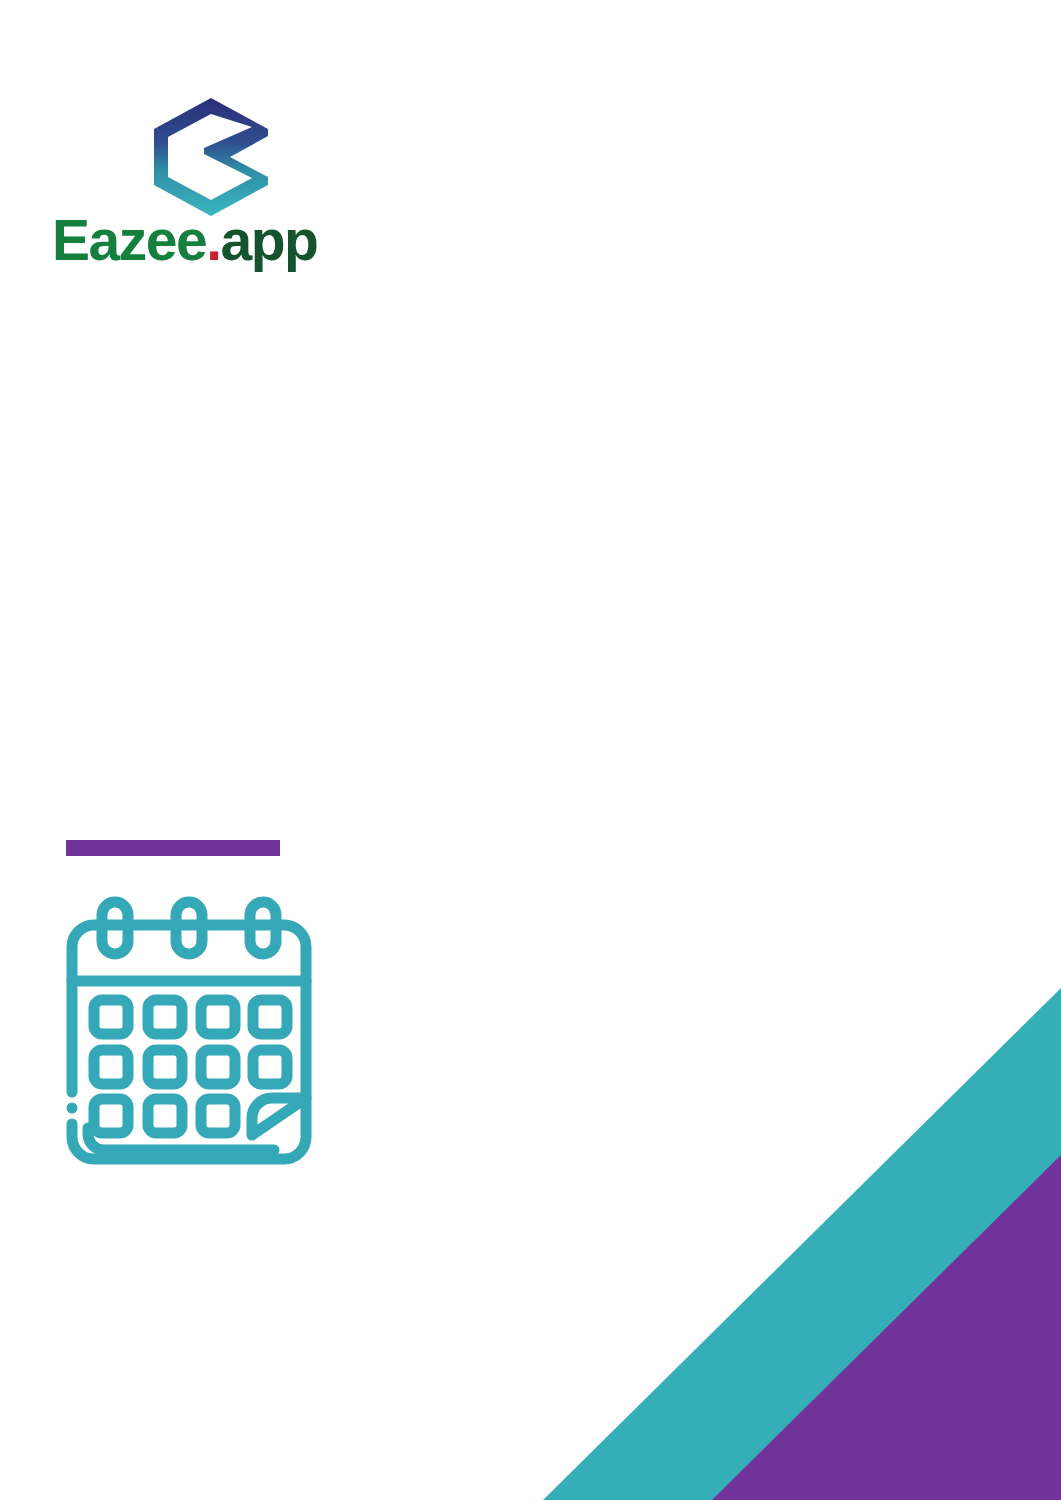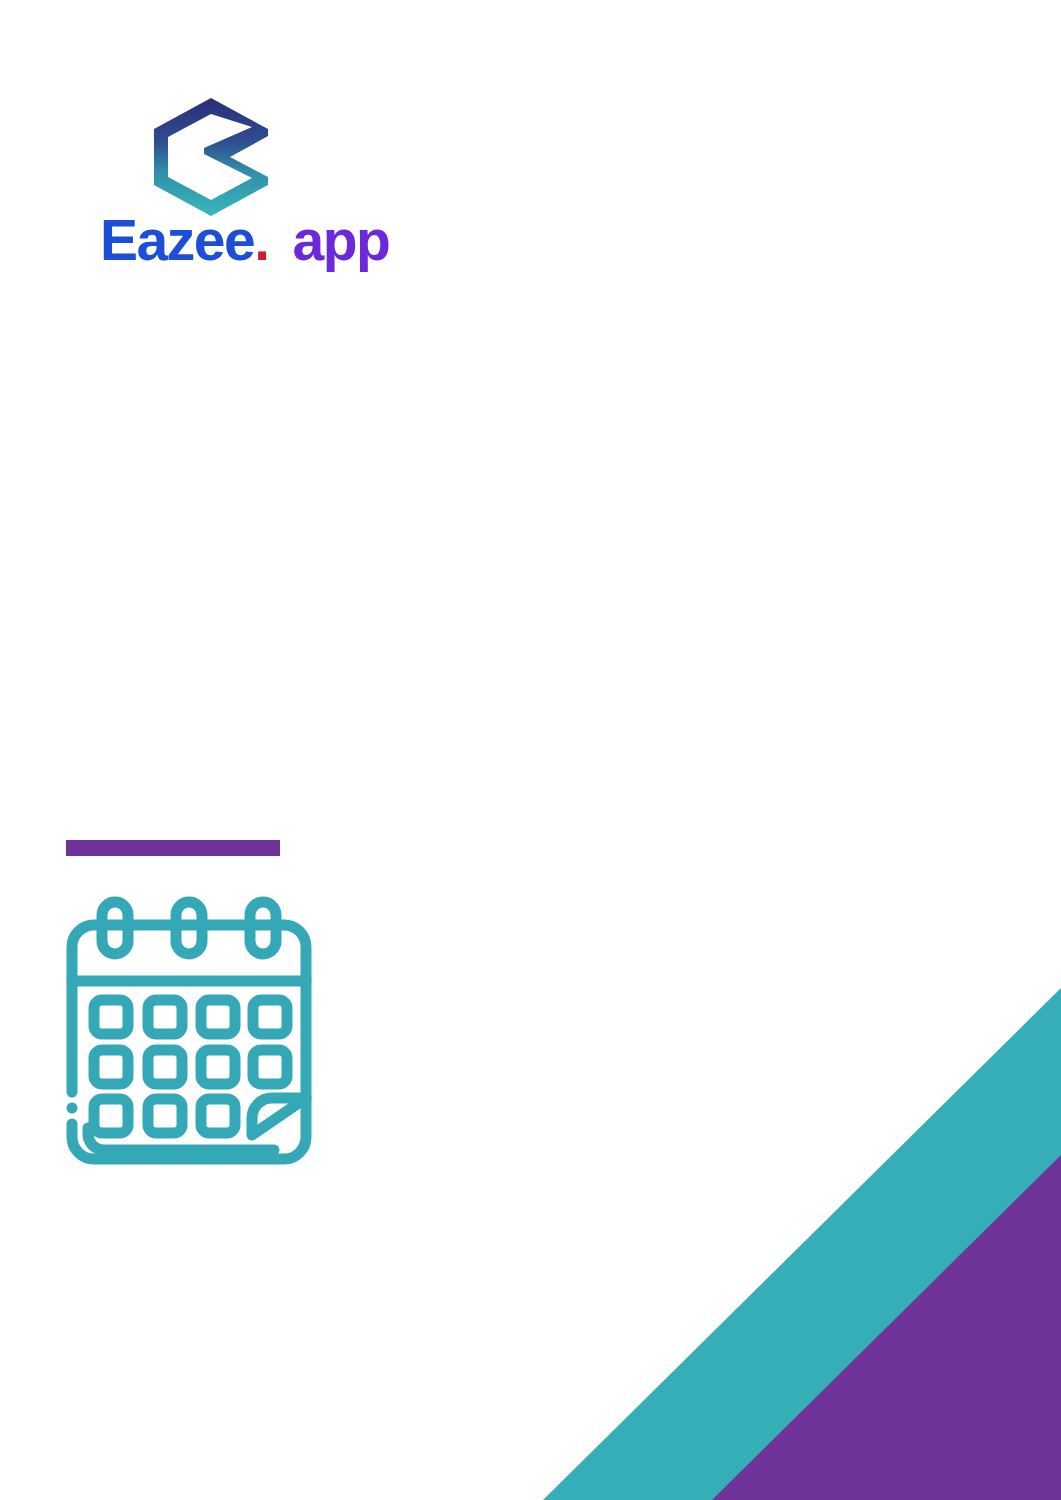--- a/index.html
+++ b/index.html
@@ -51,23 +51,23 @@
     left: 0;
     top: 112px;
     width: 320px;
     height: 64px;
     font-size: 57px;
     font-weight: 700;
     letter-spacing: -1.5px;
     line-height: 64px;
     white-space: nowrap;
   }
-  .wm-eazee { color: #1d4ed8; margin-left: 48px; }
+  .wm-eazee { color: #15803d; }
   .wm-dot   { color: #c8202e; }
-  .wm-app   { color: #6d28d9; margin-left: 24px; }
+  .wm-app   { color: #14532d; }
 
   
   .title-block {
     position: absolute;
     left: 52px;
     top: 596px;
     width: 860px;
   }
   .title-line {
     color: #313131;

